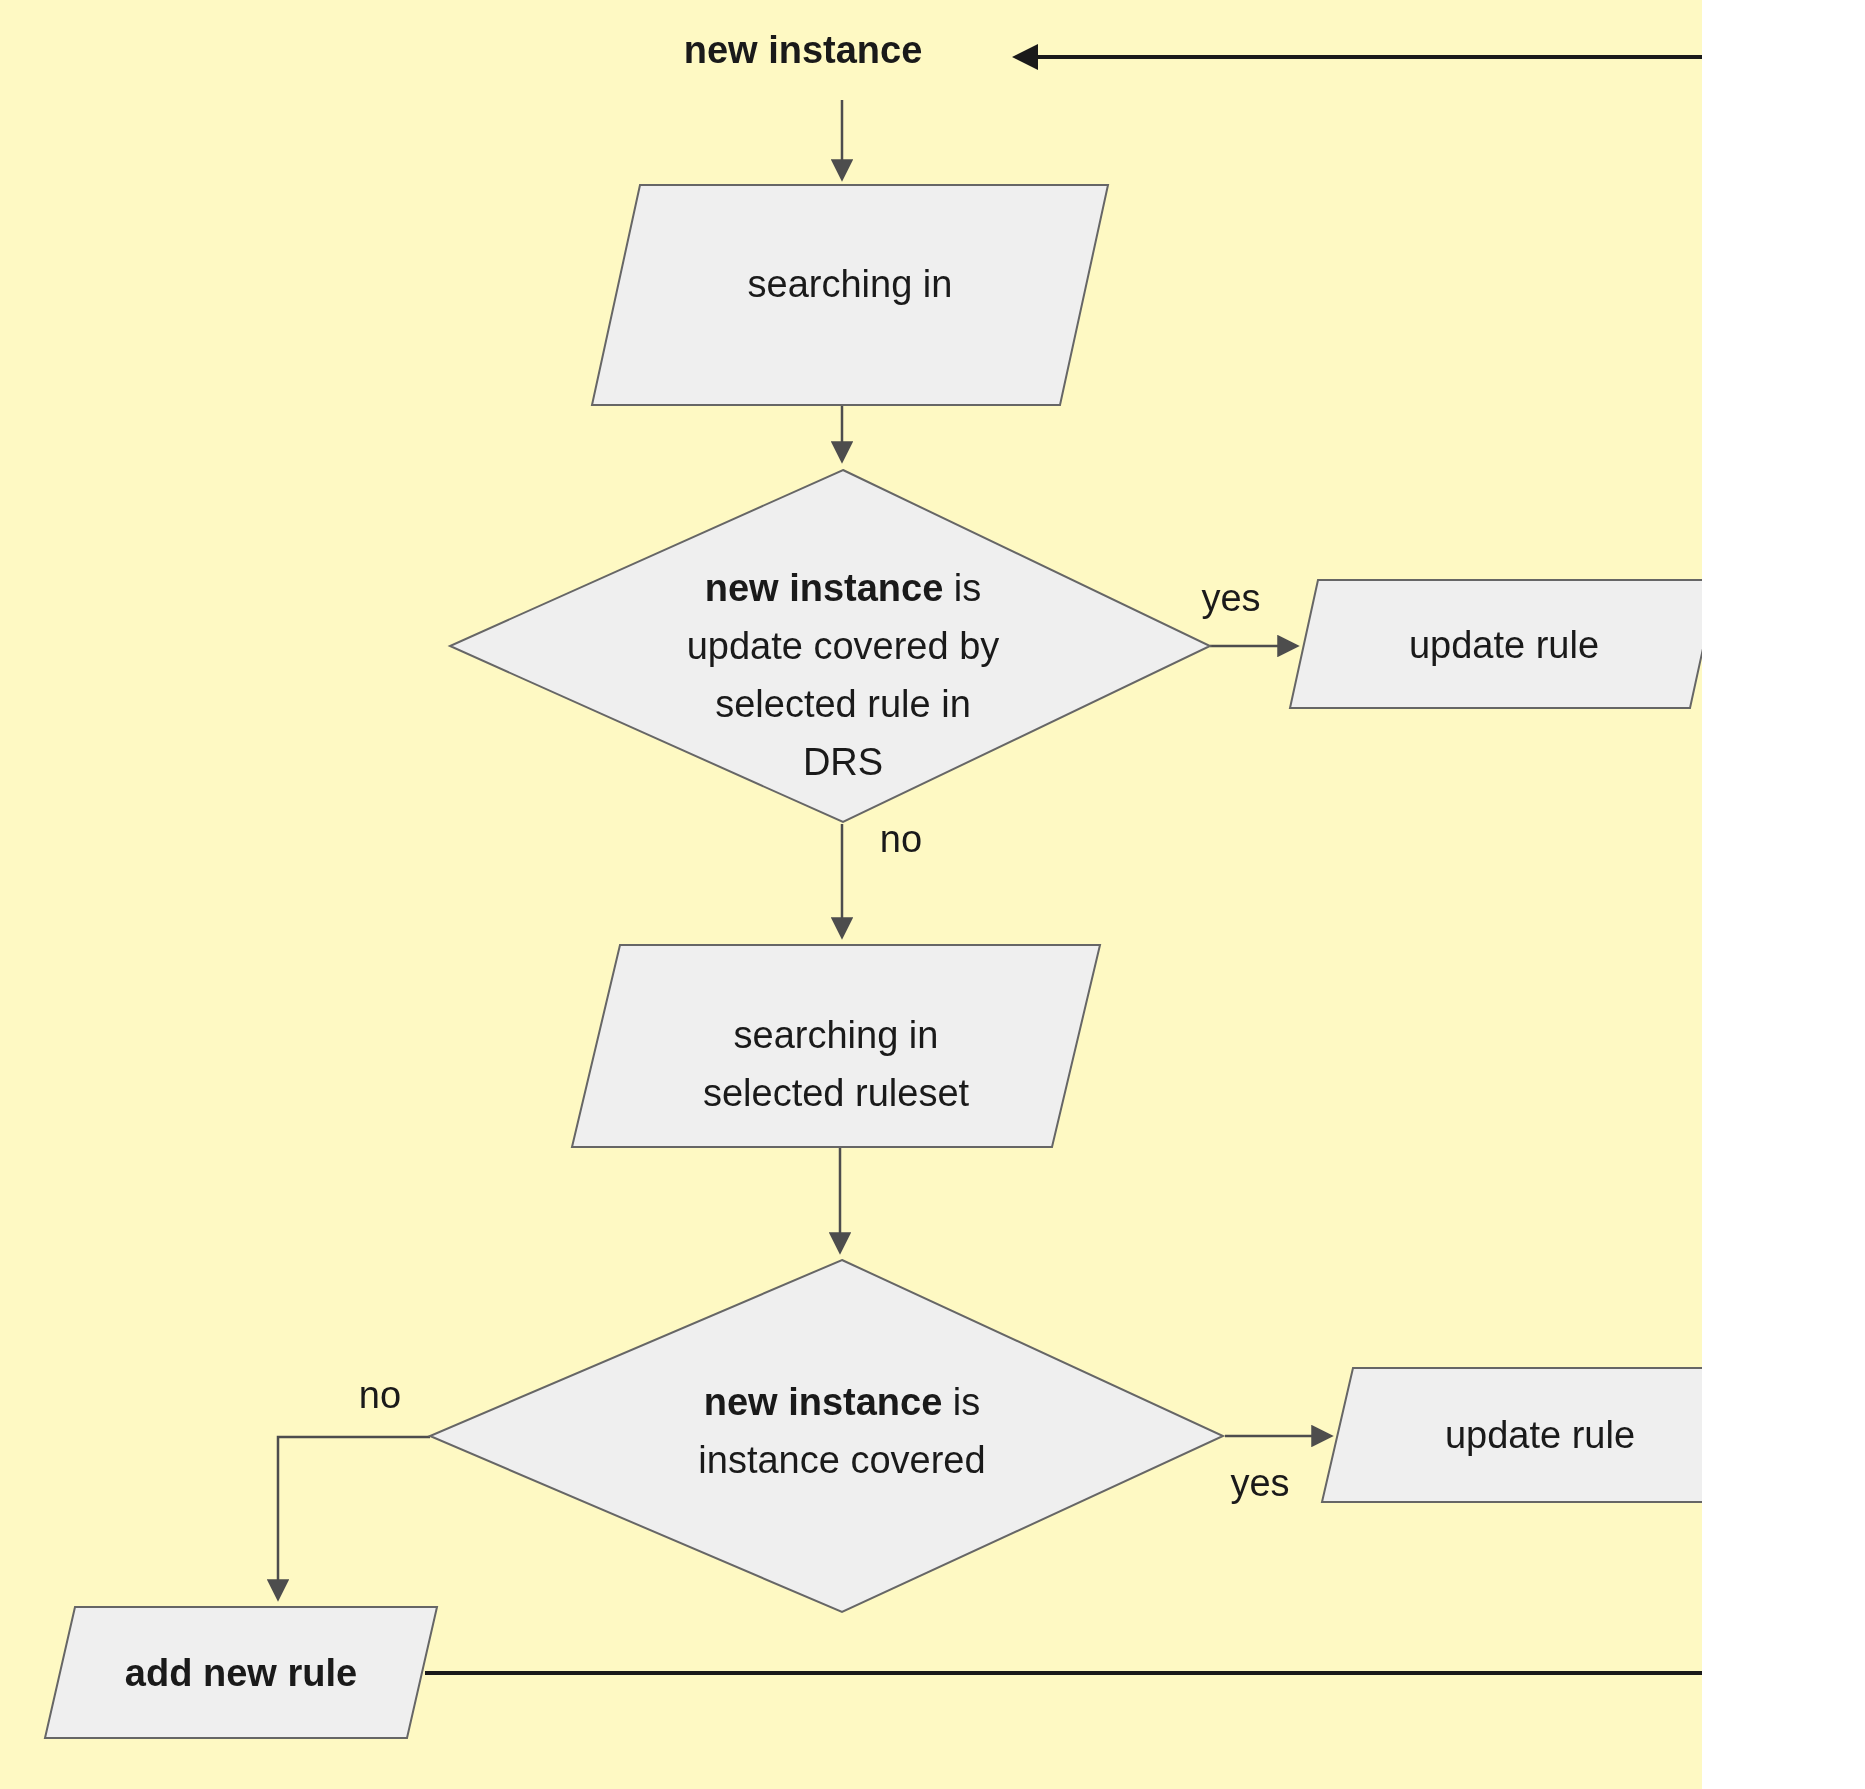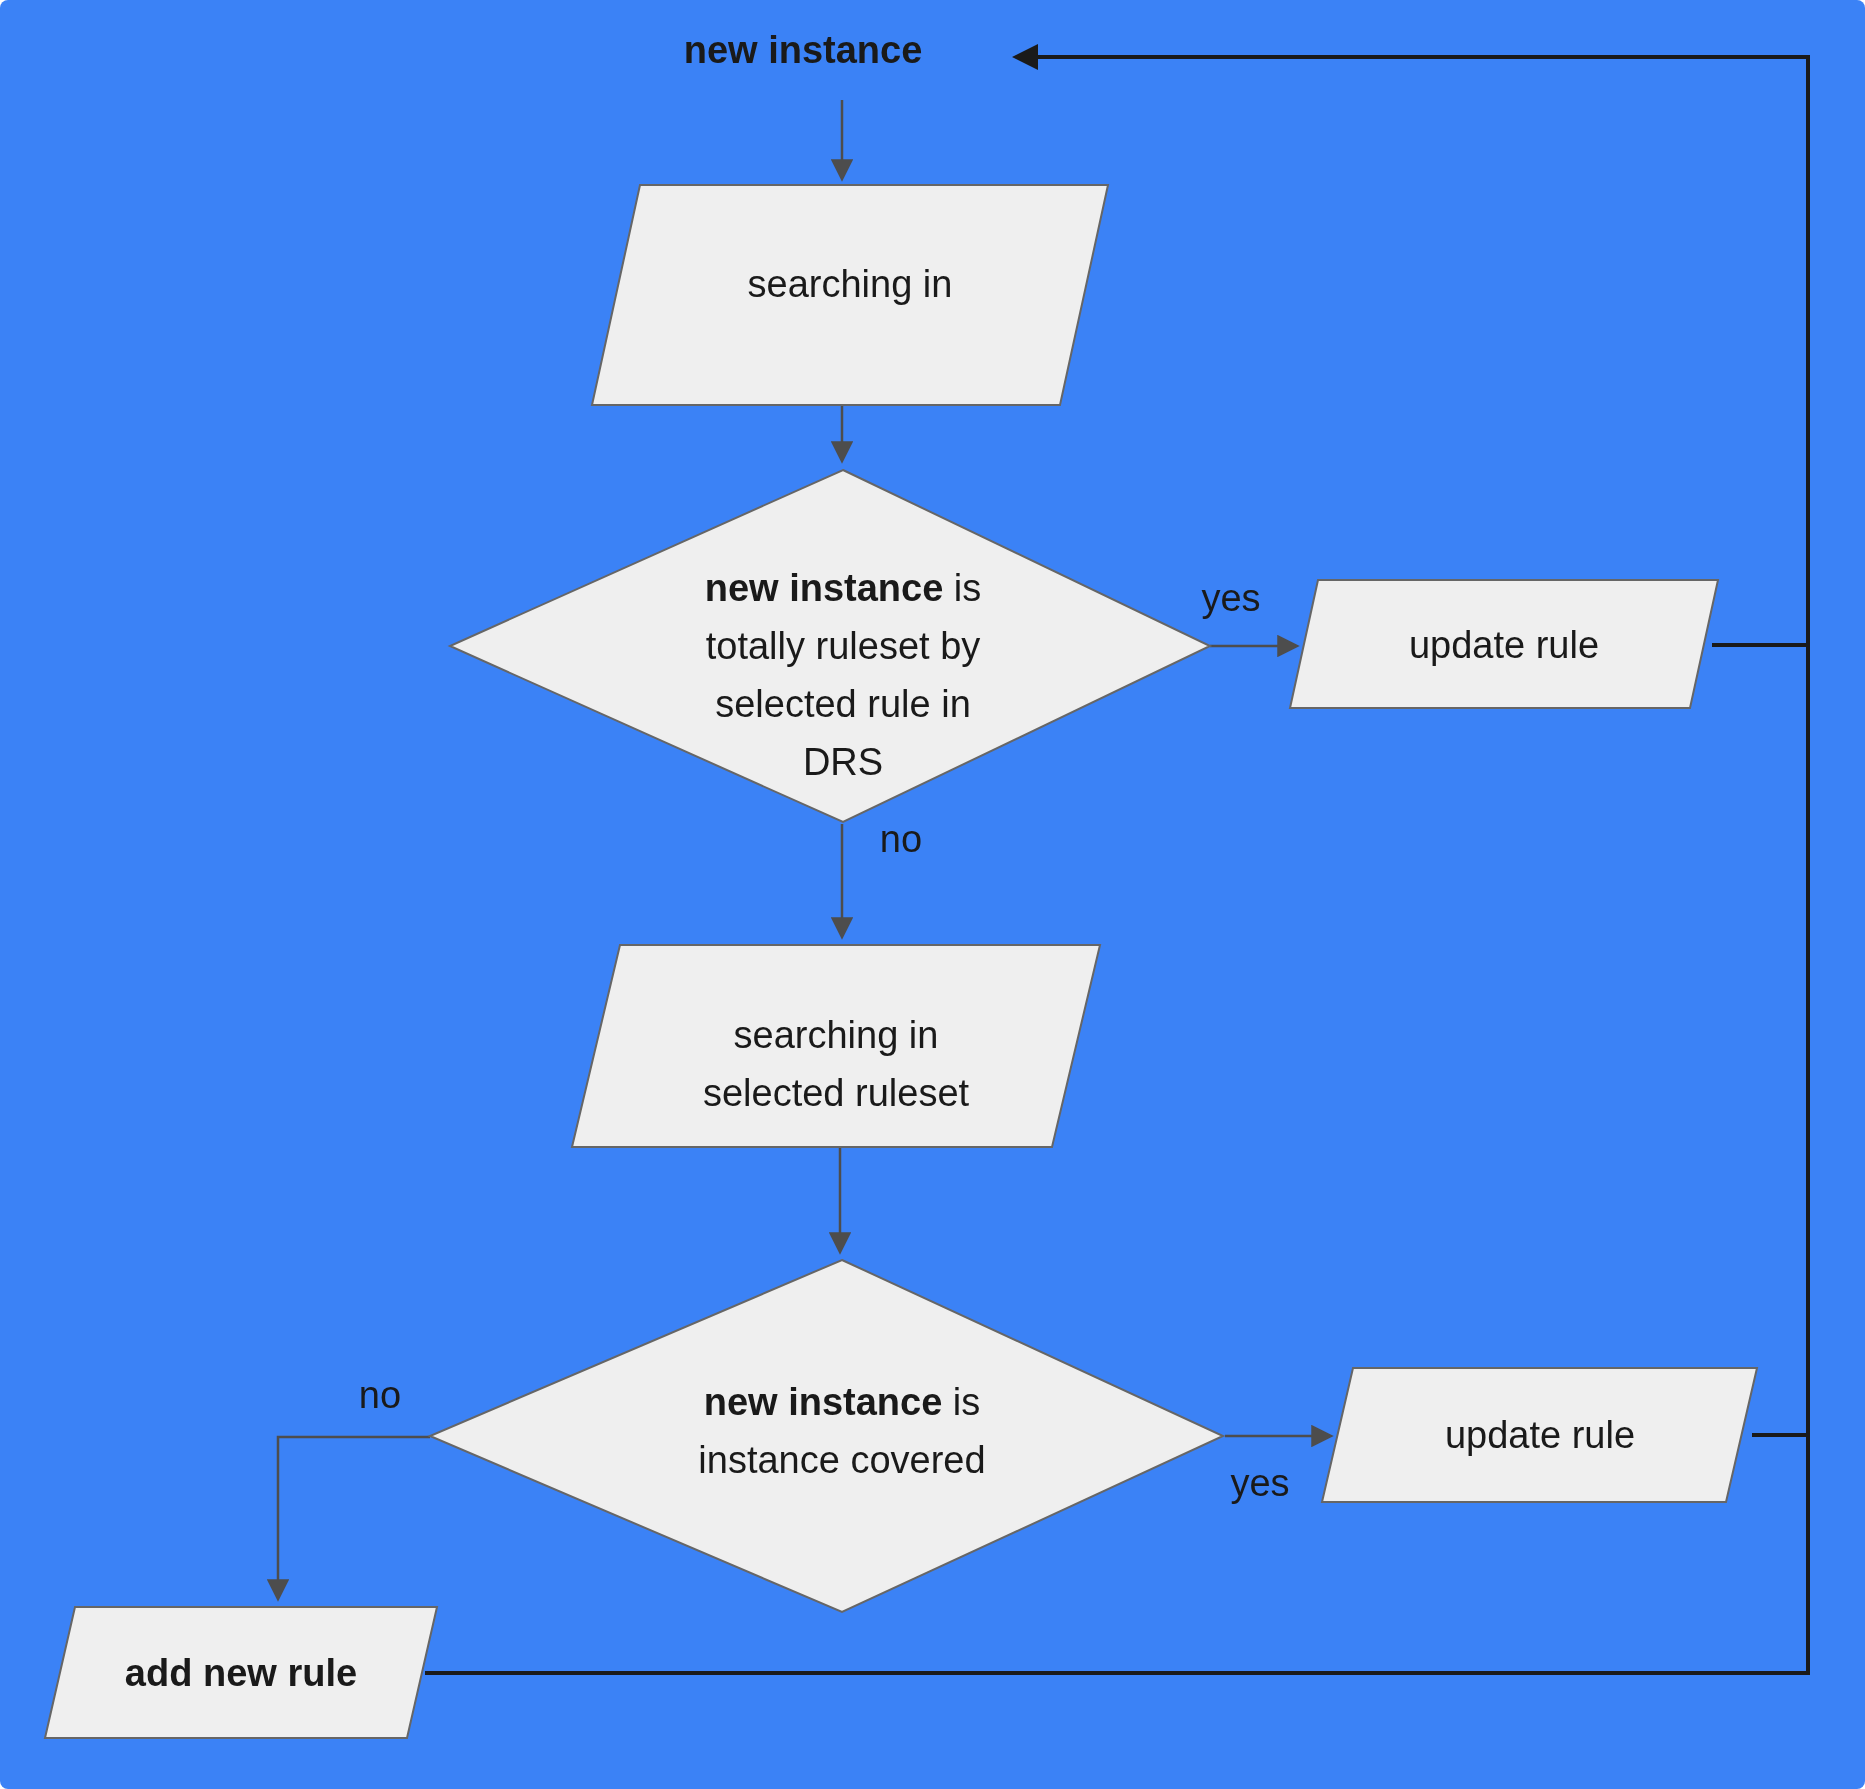--- a/index.html
+++ b/index.html
@@ -1,23 +1,22 @@
 <!DOCTYPE html>
 <html><head>
 <meta charset="utf-8">
 <style>
   html,body{margin:0;padding:0;background:#ffffff;}
   .canvas{
     position:relative;
-    width:1865px;height:1789px;
-    background:#3b82f6;
+    width:1702px;height:1789px;
+    background:#fef9c3;
     font-family:"Liberation Sans", sans-serif;
     color:#1a1a1a;
     overflow:hidden;
-    border-radius:8px;
   }
   .canvas svg{position:absolute;left:0;top:0;}
   .label{
     position:absolute;
     text-align:center;
     font-size:38px;
     line-height:46px;
     color:#1a1a1a;
     white-space:nowrap;
   }
@@ -61,21 +60,21 @@
   </svg>
 
   <div class="label bold" style="left:603px;top:27px;width:400px;">new instance</div>
 
   <div class="label" style="left:600px;top:249px;width:500px;">
     <span class="line">searching in</span>
   </div>
 
   <div class="label" style="left:593px;top:553px;width:500px;">
     <span class="line"><span class="bold">new instance</span><span> is</span></span>
-    <span class="line">totally ruleset by</span>
+    <span class="line">update covered by</span>
     <span class="line">selected rule in</span>
     <span class="line">DRS</span>
   </div>
 
   <div class="label" style="left:1304px;top:622px;width:400px;">update rule</div>
 
   <div class="label" style="left:1181px;top:575px;width:100px;">yes</div>
 
   <div class="label" style="left:851px;top:816px;width:100px;">no</div>
 

